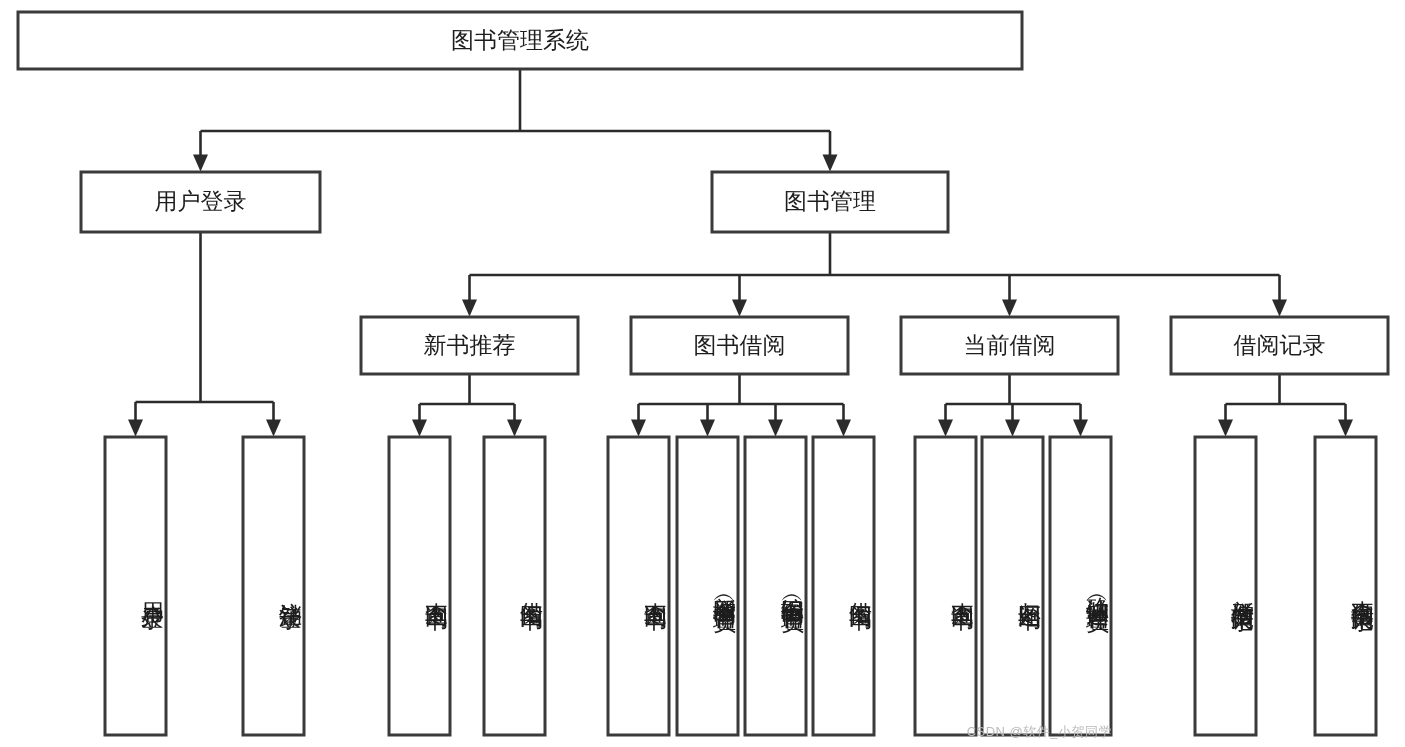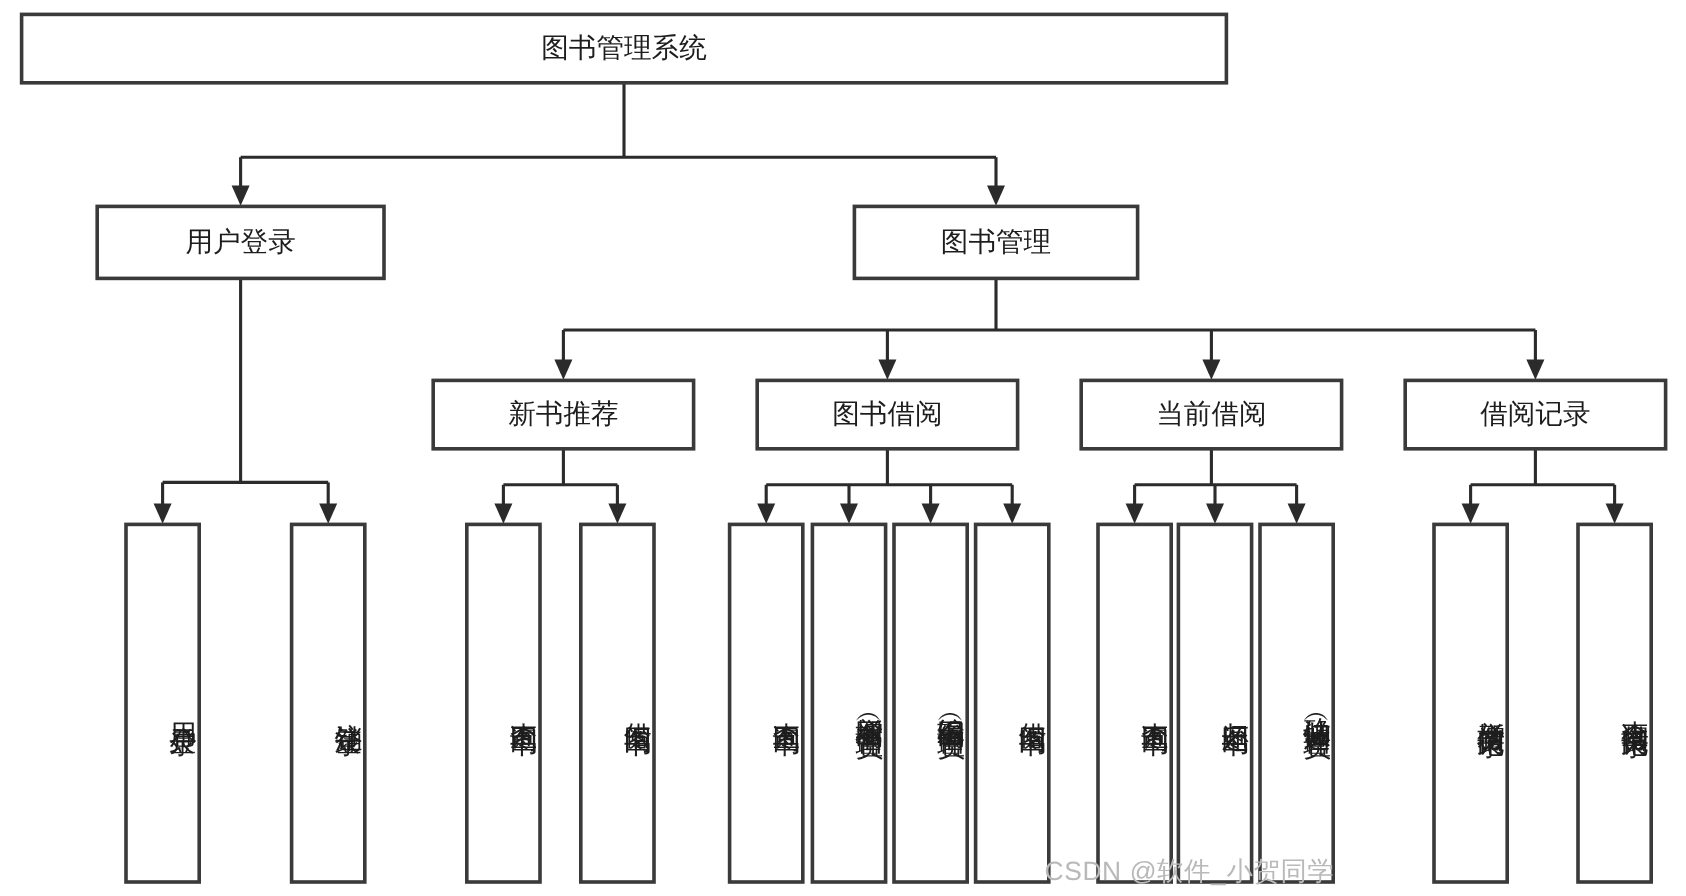--- a/index.html
+++ b/index.html
@@ -25,21 +25,21 @@
     text-orientation:upright;
     font-size:23px;
     line-height:1.18;
     letter-spacing:2px;
     color:#1d1d1d;
     white-space:nowrap;
     pointer-events:none;
   }
   .watermark{
     position:absolute;right:8px;bottom:6px;
-    font-size:22px;color:#b9b9b9;
+    font-size:13px;color:#b9b9b9;
     letter-spacing:0.5px;
     font-family:"Liberation Sans","DejaVu Sans",sans-serif;
     white-space:nowrap;
   }
 </style>
 </head>
 <body>
 
 <div id="diagram-root">
 

